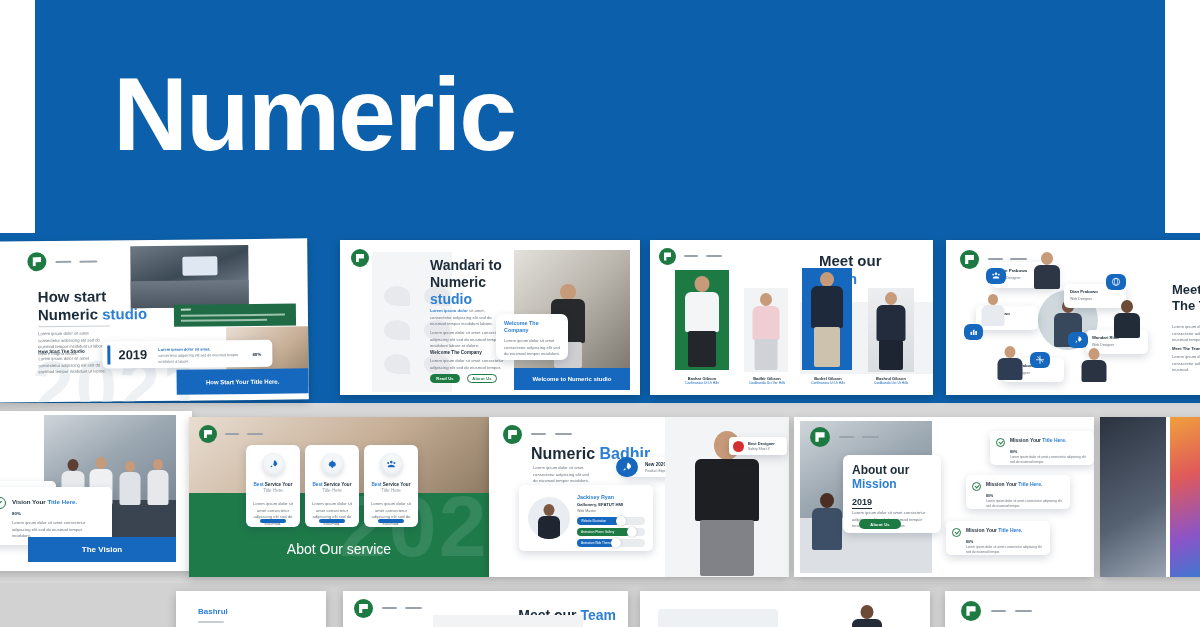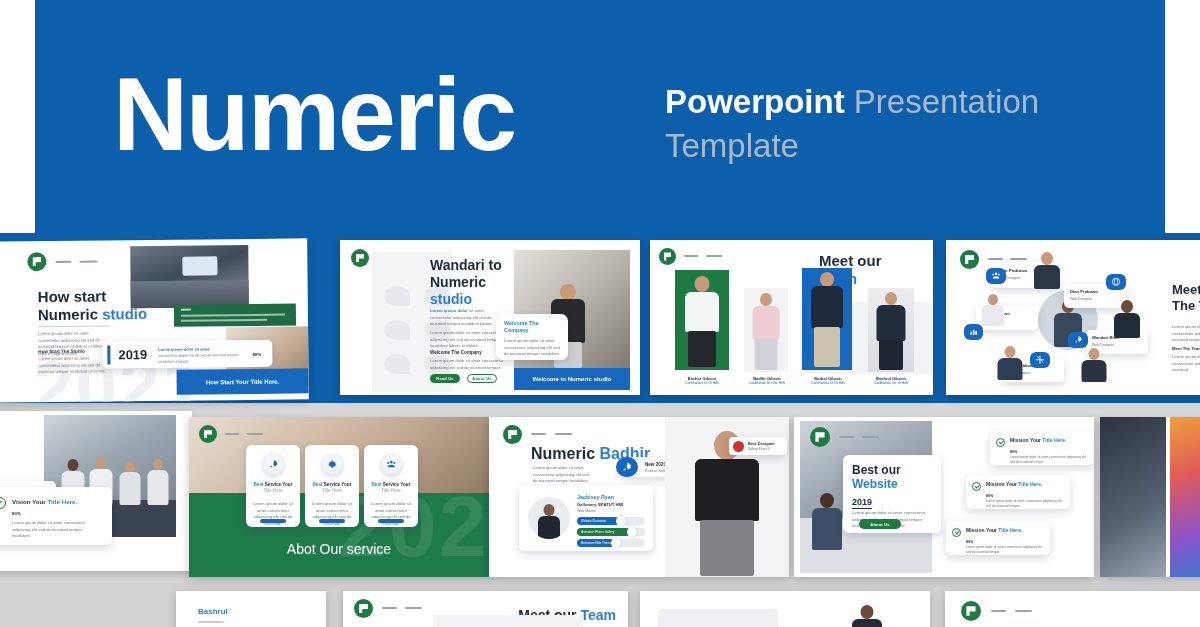--- a/index.html
+++ b/index.html
@@ -92,23 +92,20 @@
   .tiny { font-size:4.2px; color:#6b747d; line-height:1.55; }
   .tinyb { font-size:4.6px; color:#1c2b39; font-weight:700; }
 </style>
 </head>
 <body>
 
 <div class="stage">
 
   <div class="hero">
     <div class="hero-title">Numeric</div>
-    <div class="hero-sub">
-      <b>Powerpoint</b><span> Presentation Template</span>
-    </div>
   </div>
 
   <div class="gallery">
     <div class="row row-mid"></div>
     <div class="row-bot-fill"></div>
 
     <div class="slide" style="left:-10px; top:7px; width:318px; height:161px; transform:rotate(-0.6deg);">
       <div class="logo" style="left:38px; top:11px; width:19px; height:19px;"></div>
       <div class="navdot" style="left:66px; top:20px; width:16px;"></div>
       <div class="navdot" style="left:90px; top:20px; width:18px;"></div>
@@ -403,20 +400,23 @@
 
       <div class="card" style="left:92px; top:76px; width:128px; height:58px;">
         <div class="check" style="left:10px; top:10px; width:12px; height:12px;"></div>
         <div style="position:absolute; left:28px; top:11px; font-size:6.2px; line-height:1.2;">
           <span class="t-dark">Vision Your </span><span class="t-blue">Title Here.</span>
         </div>
         <div class="tinyb" style="position:absolute; left:28px; top:24px; font-size:4.4px;">80%</div>
         <div class="tiny" style="position:absolute; left:28px; top:33px; width:90px;">Lorem ipsum dolor sit amet consectetur adipiscing elit sed do eiusmod tempor incididunt.</div>
       </div>
 
+      <div class="blk" style="left:136px; top:126px; width:148px; height:25px; background:#1668bf; display:flex; align-items:center; justify-content:center;">
+        <span style="color:#fff; font-size:8px; font-weight:600;">The Vision</span>
+      </div>
     </div>
 
     <div class="slide" style="left:189px; top:184px; width:300px; height:160px;">
       <div class="photo ph-desk" style="left:0; top:0; width:300px; height:78px;"></div>
       <div class="blk" style="left:0; top:76px; width:300px; height:84px; background:#1f7a4a; overflow:hidden;">
         <div class="bigyear" style="left:150px; top:-16px; font-size:86px; color:rgba(255,255,255,.10);">2021</div>
       </div>
 
       <div class="logo" style="left:10px; top:8px; width:18px; height:18px;"></div>
       <div class="navdot" style="left:36px; top:16px; width:14px;"></div>
@@ -543,22 +543,22 @@
             <div class="body" style="top:15px; width:30px; height:42px; background:#3d4f66;"></div>
         </div>
       </div>
 
       <div class="logo" style="left:16px; top:10px; width:20px; height:20px;"></div>
       <div class="navdot" style="left:45px; top:19px; width:15px;"></div>
       <div class="navdot" style="left:68px; top:19px; width:17px;"></div>
 
       <div class="card" style="left:49px; top:38px; width:98px; height:78px; border-radius:6px;">
         <div style="position:absolute; left:9px; top:8px; font-size:12px; line-height:1.2;">
-          <div class="t-dark">Best our</div>
-          <div class="t-blue">Website</div>
+          <div class="t-dark">About our</div>
+          <div class="t-blue">Mission</div>
         </div>
         <div style="position:absolute; left:9px; top:42px; font-size:9px; font-weight:700; color:#1c2b39; border-bottom:1px solid #1c2b39; padding-bottom:1px;">2019</div>
         <div class="tiny" style="position:absolute; left:9px; top:55px; width:78px;">Lorem ipsum dolor sit amet consectetur adipiscing elit sed do eiusmod tempor incididunt ut labore et dolore.</div>
         <div class="btn green" style="left:16px; bottom:4px; width:42px; height:10px;">
           <span>About Us</span>
         </div>
       </div>
 
       <div class="card" style="left:196px; top:14px; width:104px; height:34px;">
         <div class="check" style="left:6px; top:7px; width:9px; height:9px;"></div>

